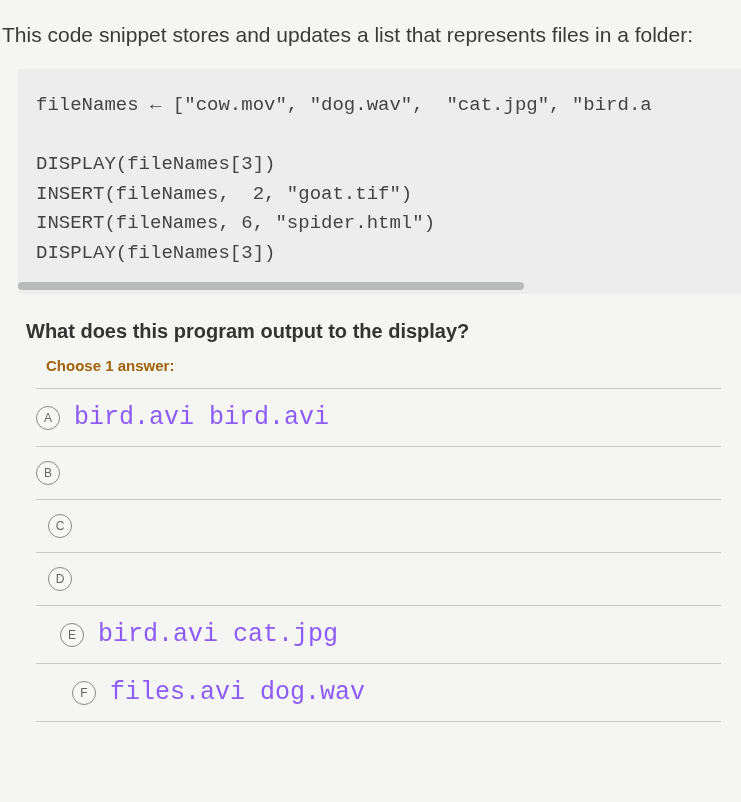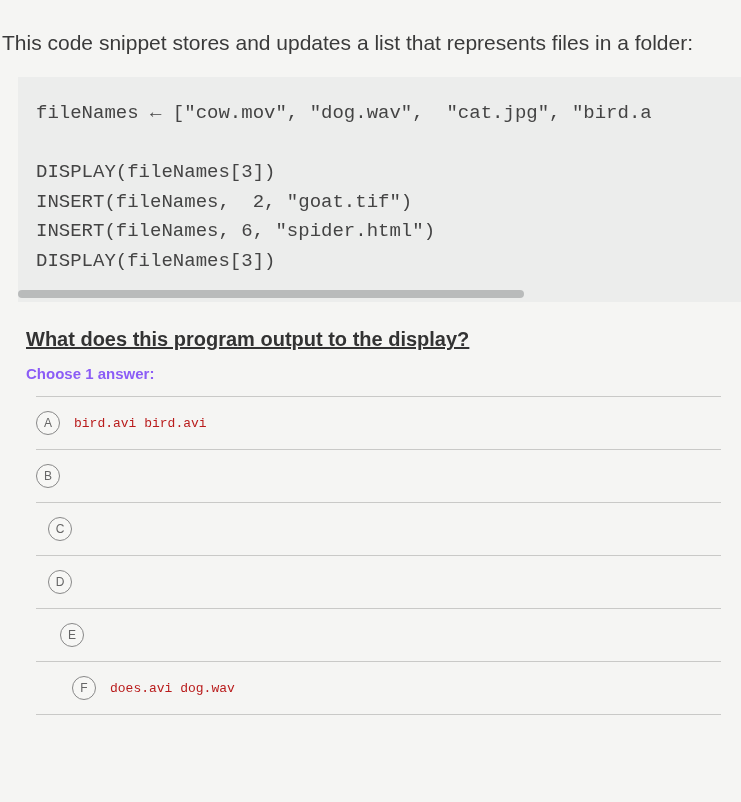--- a/index.html
+++ b/index.html
@@ -10,21 +10,20 @@
     font-family: -apple-system, BlinkMacSystemFont, "Segoe UI", Arial, sans-serif;
     color: #2a2a2a;
     padding: 20px 0 0 0;
     overflow: hidden;
   }
   .question-text {
     font-size: 21px;
     color: #3a3a3a;
     padding: 0 18px 20px 2px;
     line-height: 1.4;
-    margin-top: 8px;
   }
   .code-block {
     background: #ecedec;
     margin: 0 0 0 18px;
     padding: 22px 0 26px 18px;
     font-family: "Courier New", Courier, monospace;
     font-size: 19px;
     color: #444;
     line-height: 1.55;
     white-space: pre;
@@ -38,27 +37,26 @@
     height: 8px;
     bottom: 4px;
     background: #b9bbbb;
     border-radius: 4px;
   }
   .sub-question {
     font-size: 20px;
     font-weight: 600;
     color: #333;
     padding: 26px 16px 14px 26px;
-    text-decoration: underline;
   }
   .choose-label {
     font-size: 15px;
     font-weight: 600;
-    color: #8b5cf6;
-    padding: 0 18px 14px 26px;
+    color: #a16207;
+    padding: 0 18px 14px 46px;
   }
   .answers {
     padding: 0 20px 0 36px;
   }
   .answer-row {
     display: flex;
     align-items: center;
     border-top: 1px solid #c9c9c7;
     padding: 14px 0;
     gap: 14px;
@@ -75,22 +73,22 @@
     align-items: center;
     justify-content: center;
     flex: 0 0 24px;
     color: #666;
     font-size: 12px;
     font-weight: 500;
     background: #f7f7f5;
   }
   .answer-text {
     font-family: "Courier New", Courier, monospace;
-    font-size: 13px;
-    color: #b91c1c;
+    font-size: 25px;
+    color: #8b5cf6;
   }
   .indent-1 { padding-left: 12px; }
   .indent-2 { padding-left: 24px; }
   .indent-3 { padding-left: 36px; }
 </style>
 </head>
 <body>
 
 <div class="question-text">This code snippet stores and updates a list that represents files in a folder:</div>
 
@@ -114,18 +112,19 @@
     <div class="radio-circle">B</div>
   </div>
   <div class="answer-row indent-1">
     <div class="radio-circle">C</div>
   </div>
   <div class="answer-row indent-1">
     <div class="radio-circle">D</div>
   </div>
   <div class="answer-row indent-2">
     <div class="radio-circle">E</div>
+    <div class="answer-text">bird.avi cat.jpg</div>
   </div>
   <div class="answer-row indent-3">
     <div class="radio-circle">F</div>
-    <div class="answer-text">does.avi dog.wav</div>
+    <div class="answer-text">files.avi dog.wav</div>
   </div>
 </div>
 
 </body></html>

